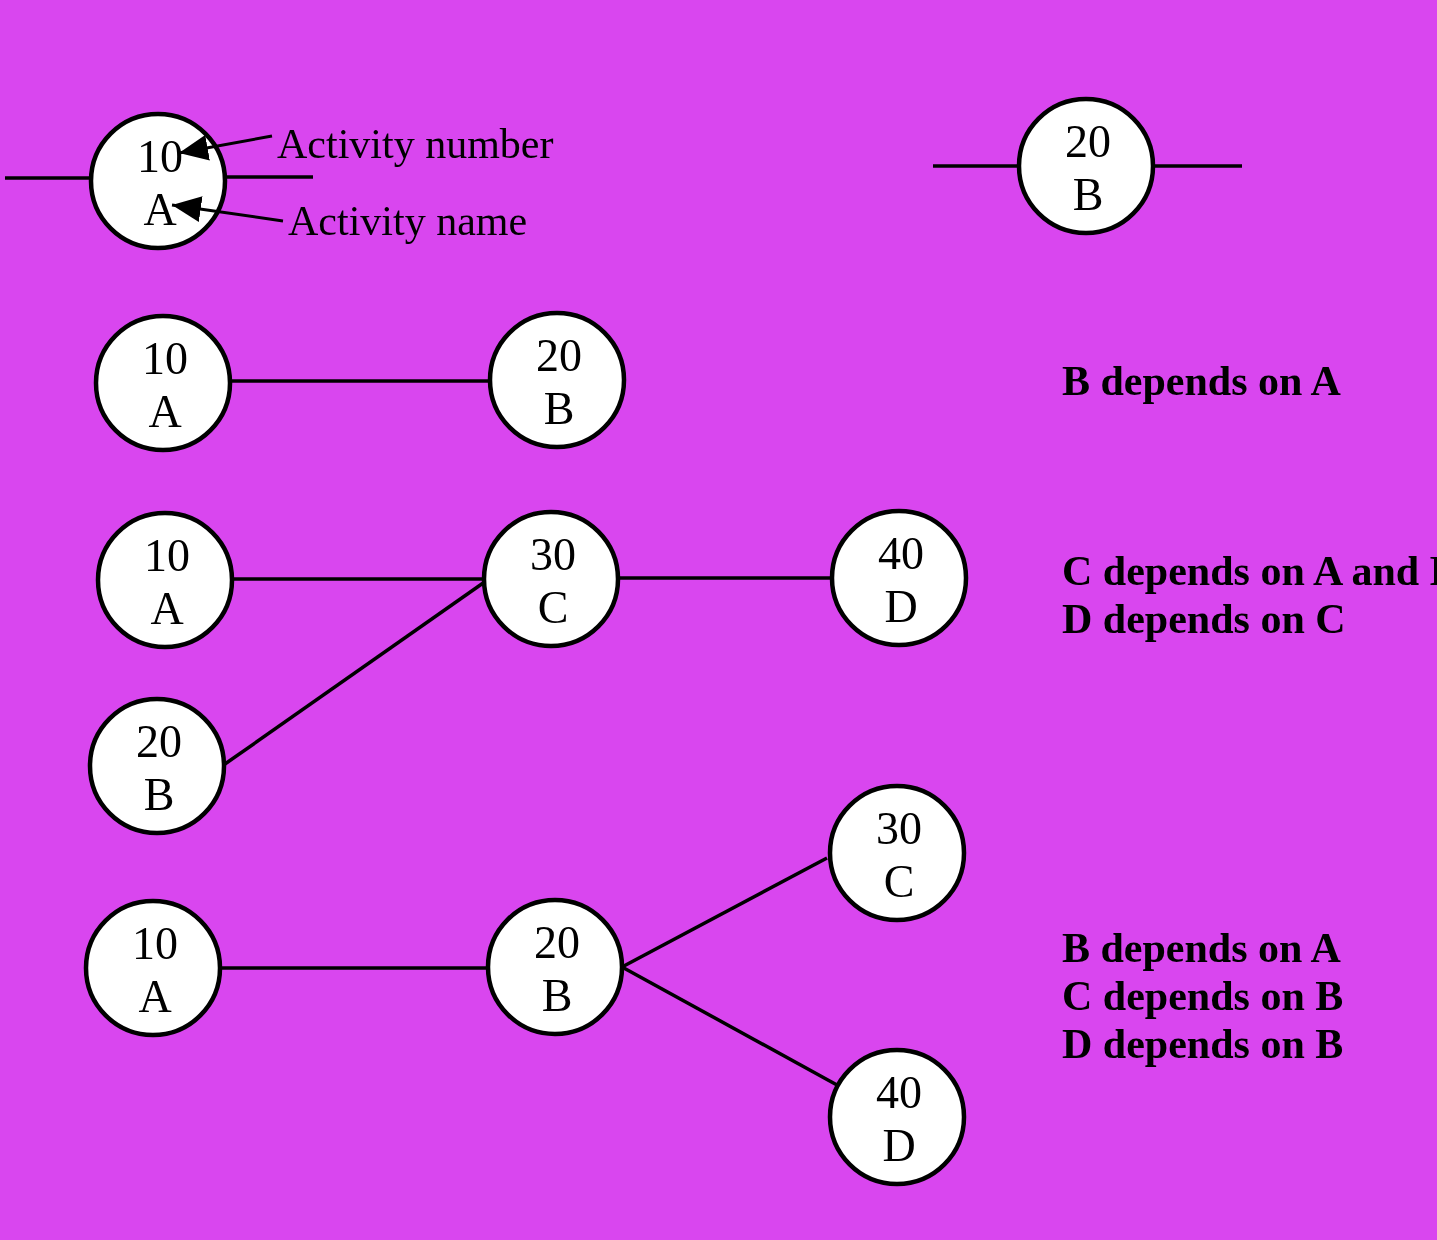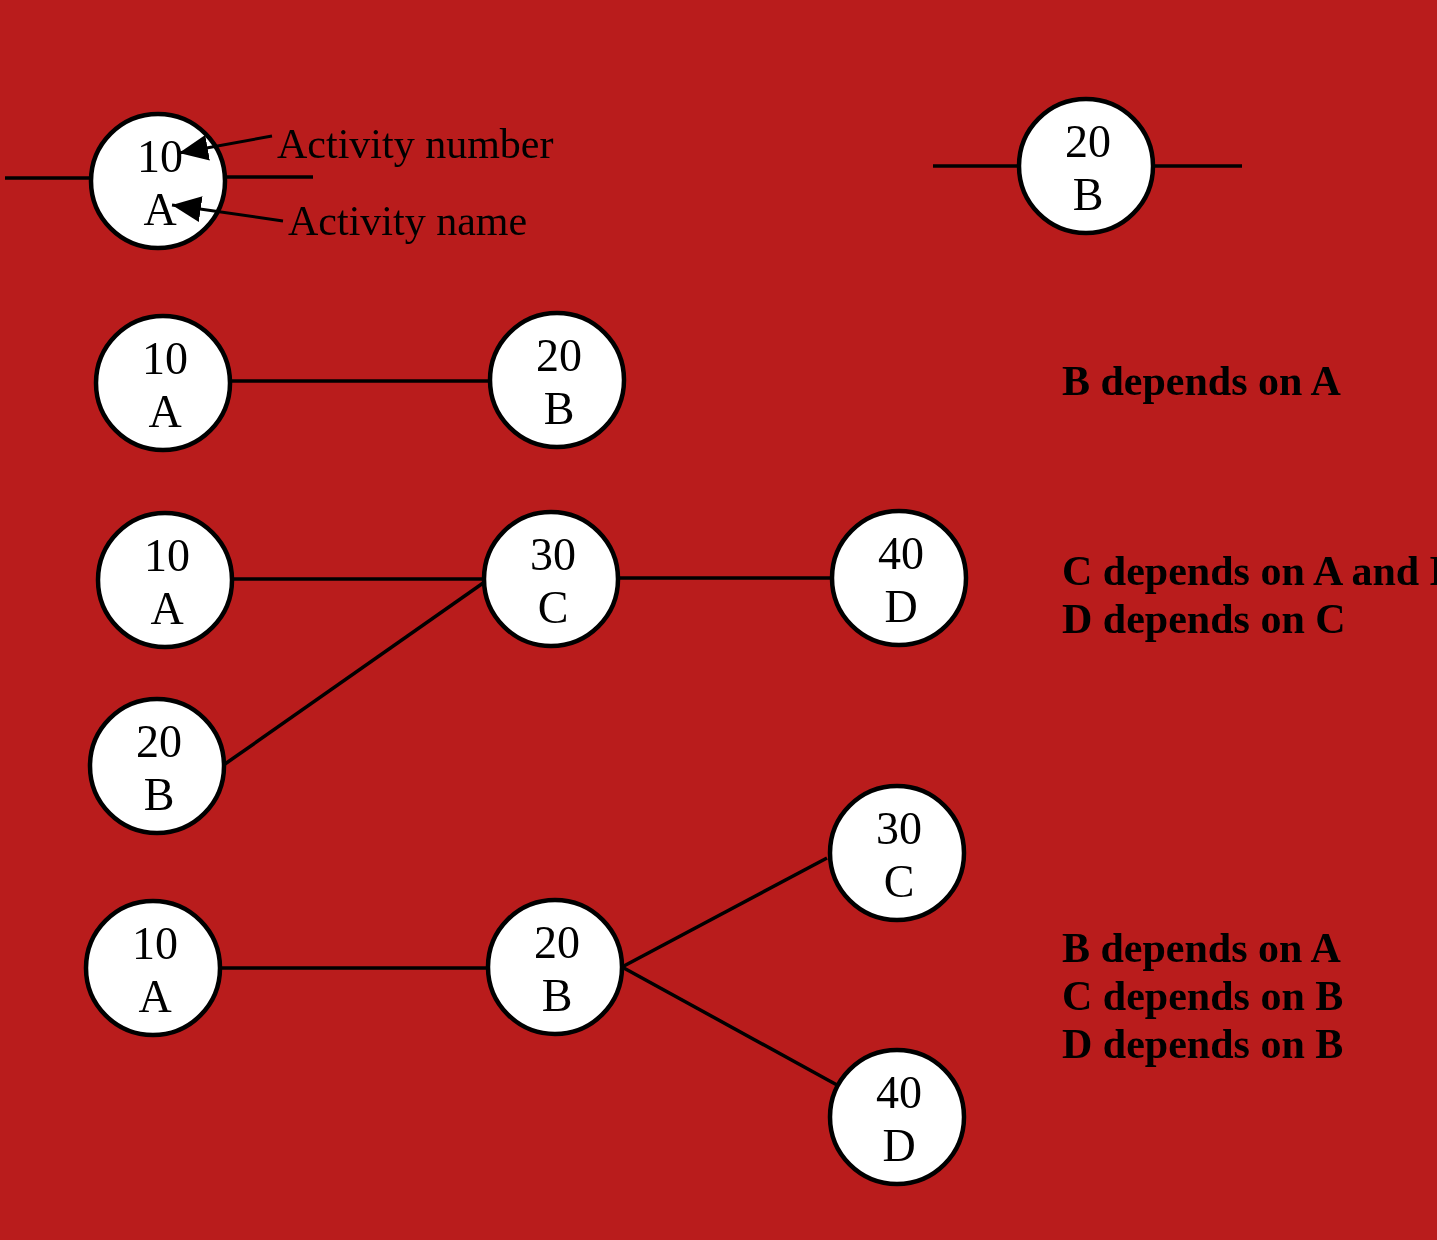--- a/index.html
+++ b/index.html
@@ -1,20 +1,20 @@
 <!DOCTYPE html>
 <html><head>
 <meta charset="utf-8">
 <style>
   html, body { margin: 0; padding: 0; background: #ffffff; }
   .stage {
     position: relative;
     width: 1437px;
     height: 1240px;
-    background: #b91c1c;
+    background: #d946ef;
     overflow: hidden;
     font-family: "Liberation Serif", serif;
   }
   svg { display: block; }
   .node {
     fill: #ffffff;
     stroke: #000000;
     stroke-width: 4.5;
   }
   .edge {

